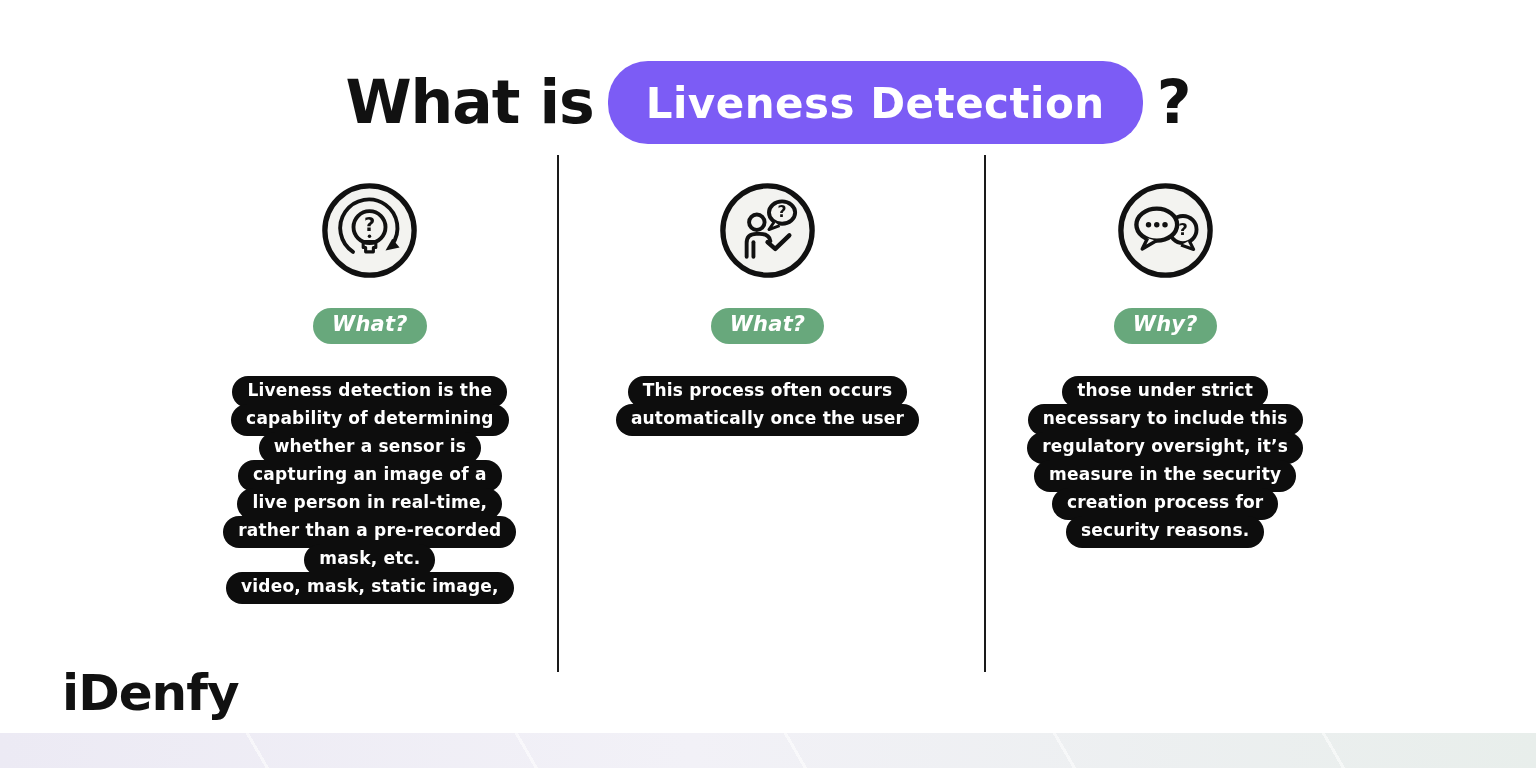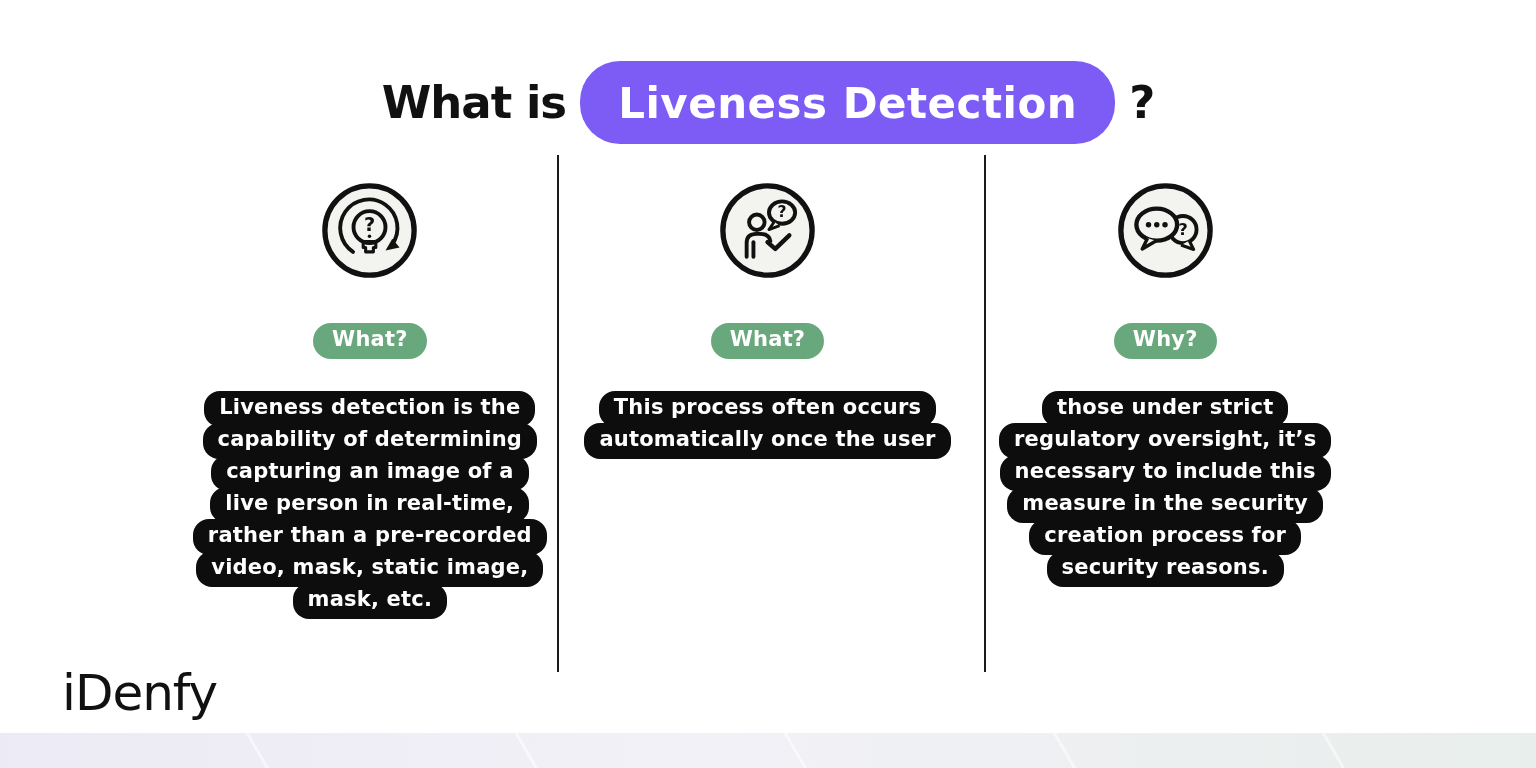--- a/index.html
+++ b/index.html
@@ -15,21 +15,21 @@
   html,body{width:1536px;height:768px;}
   body{font-family:"DejaVu Sans","Liberation Sans",sans-serif;background:#fff;}
   .canvas{position:relative;width:1536px;height:768px;background:#ffffff;overflow:hidden;}
 
   
   .title-row{
     position:absolute;top:64px;left:0;width:100%;height:76px;
     display:flex;align-items:center;justify-content:center;gap:14px;
   }
   .title-prefix,.title-suffix{
-    font-size:45px;font-weight:800;color:#111;letter-spacing:-1px;
+    font-size:60px;font-weight:800;color:#111;letter-spacing:-1px;
   }
   .title-pill{
     display:inline-flex;align-items:center;justify-content:center;
     background:var(--accent-purple);color:#fff;
     font-size:42px;font-weight:800;letter-spacing:0.5px;
     padding:18px 38px 16px;border-radius:40px;min-height:74px;
   }
 
   
   .divider{position:absolute;top:155px;width:2px;height:517px;background:var(--divider);}
@@ -38,40 +38,40 @@
 
   
   .columns{
     position:absolute;top:182px;left:171px;width:1193px;
     display:flex;flex-direction:row;
   }
   .col{flex:1 1 0;display:flex;flex-direction:column;align-items:center;}
   .icon-wrap{width:97px;height:97px;display:block;}
   .icon-wrap svg{width:100%;height:100%;display:block;}
   .badge{
-    margin-top:44px;display:inline-flex;align-items:center;justify-content:center;
+    margin-top:29px;display:inline-flex;align-items:center;justify-content:center;
     background:var(--badge-green);color:#fff;
     font-size:21px;font-weight:800;letter-spacing:0.2px;
-    padding:4px 19px 8px;border-radius:18px;
+    padding:4px 19px 8px;border-radius:18px;font-style:italic;
   }
   .bubble{
     margin-top:32px;display:flex;flex-direction:column;align-items:center;
   }
   .bubble-line{
     display:inline-block;background:var(--bubble-black);color:#fff;
-    font-size:21px;font-weight:800;letter-spacing:0.2px;line-height:1;
+    font-size:17px;font-weight:800;letter-spacing:0.2px;line-height:1;
     padding:6px 15px 9px;border-radius:16px;margin-top:-4px;
     white-space:nowrap;text-align:center;
   }
   .bubble-line:first-child{margin-top:0;}
 
   
   .logo{
     position:absolute;left:62px;top:664px;
-    font-size:50px;font-weight:400;color:#111;letter-spacing:-1px;
+    font-size:50px;font-weight:700;color:#111;letter-spacing:-1px;
   }
 
   
   .bottom-band{
     position:absolute;left:0;bottom:0;width:100%;height:35px;
     background:
       repeating-linear-gradient(60deg,rgba(255,255,255,0) 0 230px,rgba(255,255,255,0.55) 230px 233px),
       linear-gradient(90deg,var(--band-left) 0%,#F2F1F7 45%,var(--band-right) 100%);
   }
 
@@ -102,25 +102,26 @@
           <circle cx="50" cy="46.5" r="16.5" fill="none" stroke="#111" stroke-width="4"></circle>
           <path d="M43.5 61.5 h13 v6 h-2.5 v4.5 h-8 v-4.5 h-2.5 z" fill="none" stroke="#111" stroke-width="3.2" stroke-linejoin="round"></path>
           <text class="svg-q" x="50" y="50" font-size="20" text-anchor="middle">?</text>
           <circle cx="50" cy="56" r="1.8" fill="#111"></circle>
         </svg>
       </span>
       <span class="badge">What?</span>
       <div class="bubble">
           <span class="bubble-line">Liveness detection is the</span>
           <span class="bubble-line">capability of determining</span>
+          <span class="bubble-line">whether a sensor is</span>
           <span class="bubble-line">capturing an image of a</span>
           <span class="bubble-line">live person in real-time,</span>
           <span class="bubble-line">rather than a pre-recorded</span>
+          <span class="bubble-line">mask, etc.</span>
           <span class="bubble-line">video, mask, static image,</span>
-          <span class="bubble-line">mask, etc.</span>
         </div>
     </section>
 
     <section class="col">
       <span class="icon-wrap">
         <svg viewBox="0 0 100 100" aria-hidden="true">
           <circle cx="50" cy="50" r="46" fill="var(--icon-fill)" stroke="#111" stroke-width="5.5"></circle>
           <circle cx="39" cy="41.5" r="8" fill="none" stroke="#111" stroke-width="4"></circle>
           <path d="M28.5 77 V63 q0 -9.5 10 -9.5 h3.5 q10 0 11 7.5" fill="none" stroke="#111" stroke-width="4" stroke-linecap="round"></path>
           <path d="M35.5 77 V62" fill="none" stroke="#111" stroke-width="4" stroke-linecap="round"></path>
@@ -147,22 +148,22 @@
           <ellipse cx="41" cy="44" rx="21" ry="16.5" fill="var(--icon-fill)" stroke="#111" stroke-width="4.5"></ellipse>
           <path d="M31.5 58 l-5.5 11 l14.5 -8.5" fill="var(--icon-fill)" stroke="#111" stroke-width="3.5" stroke-linejoin="round"></path>
           <circle cx="32.5" cy="44" r="2.8" fill="#111"></circle>
           <circle cx="41" cy="44" r="2.8" fill="#111"></circle>
           <circle cx="49.5" cy="44" r="2.8" fill="#111"></circle>
         </svg>
       </span>
       <span class="badge">Why?</span>
       <div class="bubble">
           <span class="bubble-line">those under strict</span>
+          <span class="bubble-line">necessary to include this</span>
           <span class="bubble-line">regulatory oversight, it’s</span>
-          <span class="bubble-line">necessary to include this</span>
           <span class="bubble-line">measure in the security</span>
           <span class="bubble-line">creation process for</span>
           <span class="bubble-line">security reasons.</span>
         </div>
     </section>
 
   </main>
 
   <div class="logo">iDenfy</div>
 

